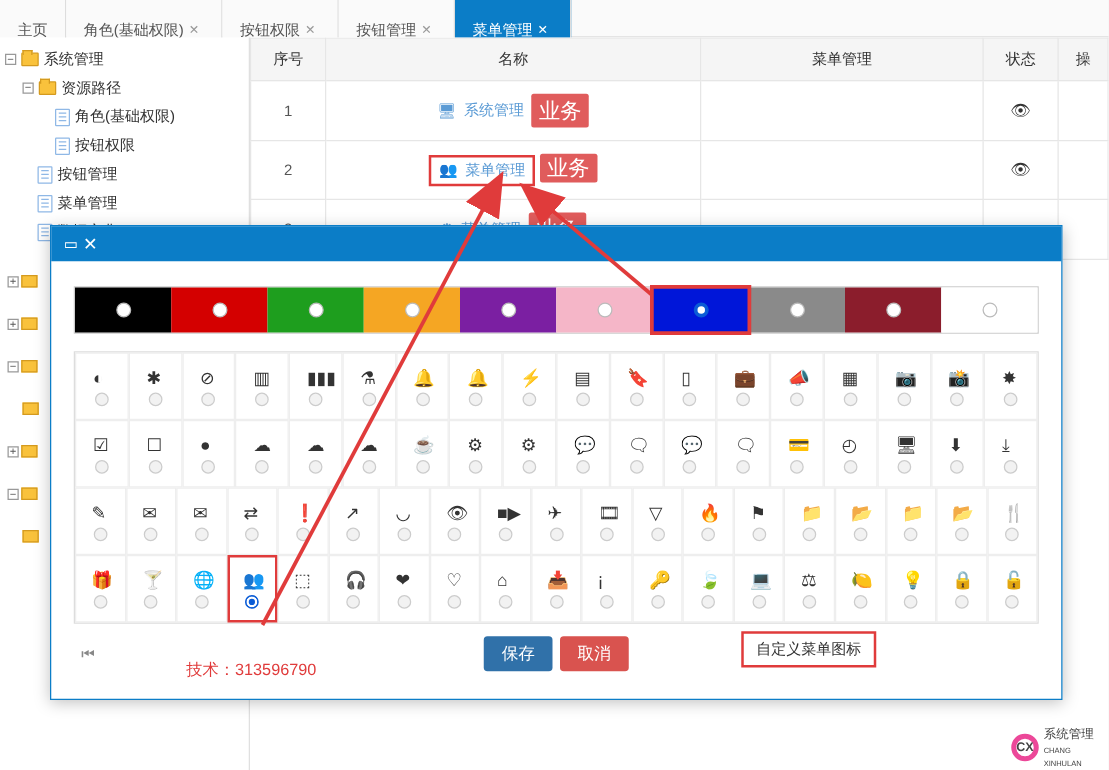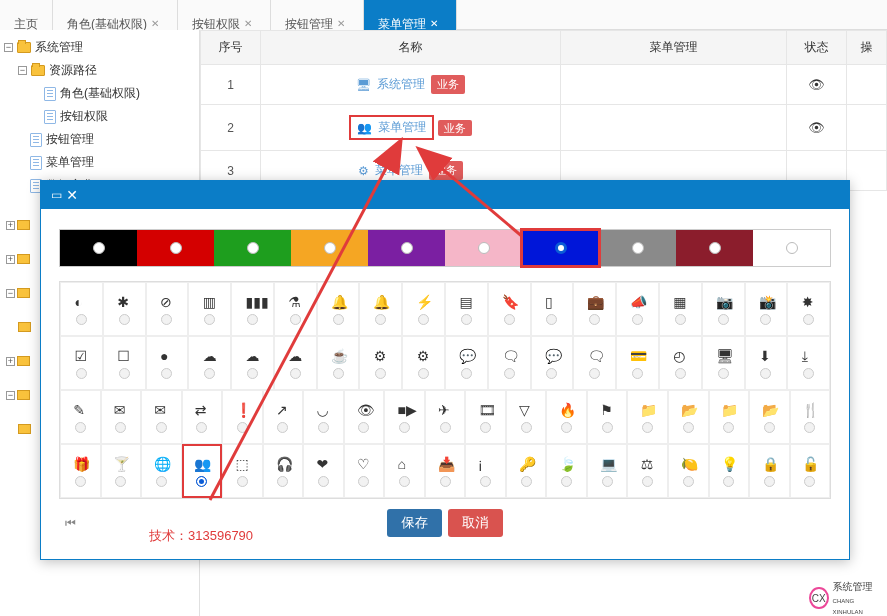--- a/index.html
+++ b/index.html
@@ -16,21 +16,21 @@
 .folder-icon { width: 14px; height: 11px; background: #f9c23c; border: 1px solid #d49a1f; border-radius: 1px; position: relative; }
 .folder-icon.open::before { content:""; position:absolute; top:-3px; left:0; width:6px; height:3px; background:#f9c23c; border:1px solid #d49a1f; border-bottom:none; }
 .file-icon { width: 12px; height: 14px; background: #fff; border: 1px solid #8fb8e6; border-radius: 1px; position: relative; }
 .file-icon::after { content:""; position:absolute; top:2px; left:2px; right:2px; height:1px; background:#8fb8e6; box-shadow: 0 3px #8fb8e6, 0 6px #8fb8e6; }
 .tree-label { color: #333; }
 .main { flex: 1; background: #fff; overflow: auto; }
 table.grid { width: 100%; border-collapse: collapse; }
 table.grid th { background: #f5f5f5; border: 1px solid #e6e6e6; padding: 8px 6px; font-weight: normal; color: #333; }
 table.grid td { border: 1px solid #e6e6e6; padding: 10px 6px; text-align: center; color: #555; }
 .name-cell { display: inline-flex; align-items: center; gap: 6px; color: #5b9bd5; }
-.tag { background: #e05c5c; color: #fff; padding: 2px 6px; border-radius: 2px; font-size: 11px; }
+.tag { background: #e05c5c; color: #fff; padding: 2px 6px; border-radius: 2px; font-size: 17px; }
 .eye-icon { font-size: 13px; color: #333; }
 .highlight-users { border: 2px solid #e03b3b; padding: 2px 6px; }
 .dialog { position: absolute; left: 40px; top: 180px; width: 810px; background: #fff; border: 1px solid #0b7dc7; box-shadow: 0 2px 12px rgba(0,0,0,.25); }
 .dialog-header { background: #0b7dc7; color: #fff; padding: 6px 10px; display: flex; align-items: center; gap: 4px; }
 .dialog-title { flex: 1; }
 .dialog-close { cursor: pointer; color: #fff; font-size: 14px; }
 .dialog-body { padding: 20px 18px 8px; }
 .color-row { display: flex; border: 1px solid #ccc; margin-bottom: 14px; }
 .color-cell { flex: 1; height: 36px; display: flex; align-items: center; justify-content: center; cursor: pointer; }
 .color-cell.selected { outline: 3px solid #e03b3b; outline-offset: -1px; position: relative; z-index: 2; }
@@ -43,21 +43,21 @@
 .icon-radio { width: 11px; height: 11px; border-radius: 50%; background: #f2f2f2; border: 1px solid #ccc; }
 .icon-cell.selected { outline: 2px solid #e03b3b; outline-offset: -2px; }
 .icon-cell.selected .icon-radio { background: #0b5cd6; border-color: #0b5cd6; box-shadow: inset 0 0 0 2px #fff; }
 .btn-row { display: flex; gap: 6px; justify-content: center; padding: 10px 0 14px; align-items: center; position: relative; }
 .btn { padding: 5px 14px; border-radius: 3px; cursor: pointer; border: none; }
 .btn-primary { background: #3071a9; color: #fff; }
 .btn-default { background: #d9534f; color: #fff; }
 .custom-label { position: absolute; right: 130px; top: 6px; border: 2px solid #e03b3b; padding: 4px 10px; color: #333; }
 .credit { position: absolute; left: 90px; bottom: 6px; color: #e03b3b; font-size: 13px; }
 .watermark { position: absolute; right: 8px; bottom: 6px; width: 70px; height: 24px; display:flex; align-items:center; gap:4px; font-size:10px; color:#444; }
-.watermark .logo { width:22px; height:22px; border:2px solid #ec4899; border-radius:50%; display:flex; align-items:center; justify-content:center; font-weight:normal; }
+.watermark .logo { width:22px; height:22px; border:4px solid #ec4899; border-radius:50%; display:flex; align-items:center; justify-content:center; font-weight:bold; }
 svg.arrow { position: absolute; pointer-events: none; }
 .left-strip { position: absolute; left: 6px; top: 220px; width: 26px; display: flex; flex-direction: column; gap: 24px; }
 .strip-item { display:flex; align-items:center; gap:2px; }
 .strip-toggle { width:9px; height:9px; border:1px solid #999; font-size:9px; line-height:7px; text-align:center; color:#555;}
 .strip-folder { width:13px; height:10px; background:#f9c23c; border:1px solid #d49a1f; }
 </style>
 </head>
 <body>
 
 <div class="tabs">
@@ -536,20 +536,21 @@
           <div class="icon-cell">
             <span class="fa">🔓</span>
             <div class="icon-radio"></div>
           </div>
         </div>
       </div>
     <div class="btn-row">
       <span style="position:absolute; left:6px; color:#888;">⏮</span>
       <button class="btn btn-primary">保存</button>
       <button class="btn btn-default">取消</button>
+      <span class="custom-label">自定义菜单图标</span>
       <span class="credit">技术：313596790</span>
     </div>
   </div>
 </div>
 
 <svg class="arrow" style="left:200px; top:130px; width:400px; height:380px;">
   <defs>
       <marker id="ah" markerWidth="12" markerHeight="12" refX="10" refY="5" orient="auto">
         <path d="M0,0 L12,5 L0,10 z" fill="#e03b3b"></path>
       </marker>

